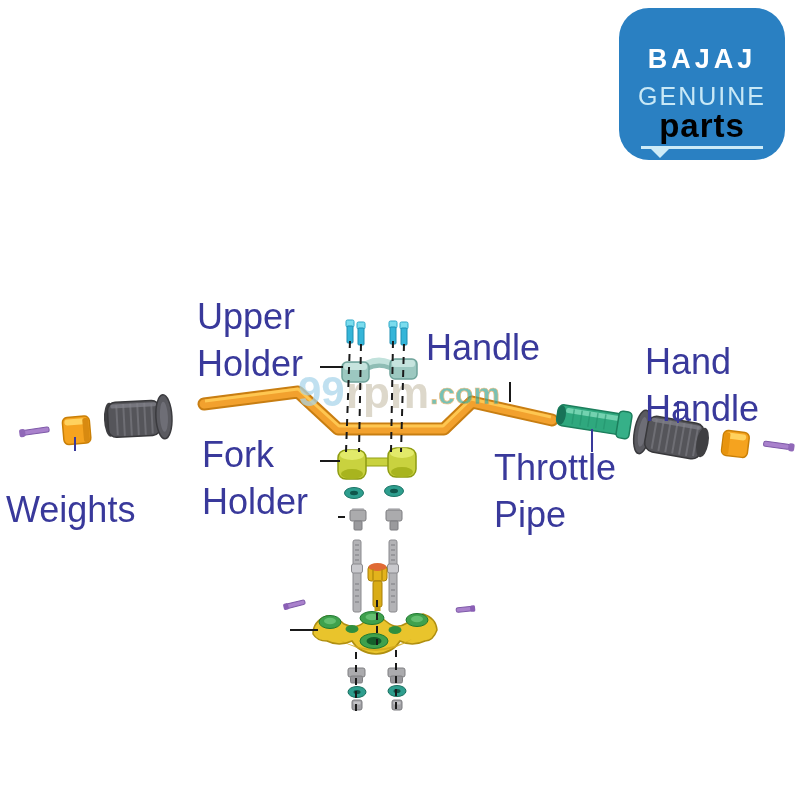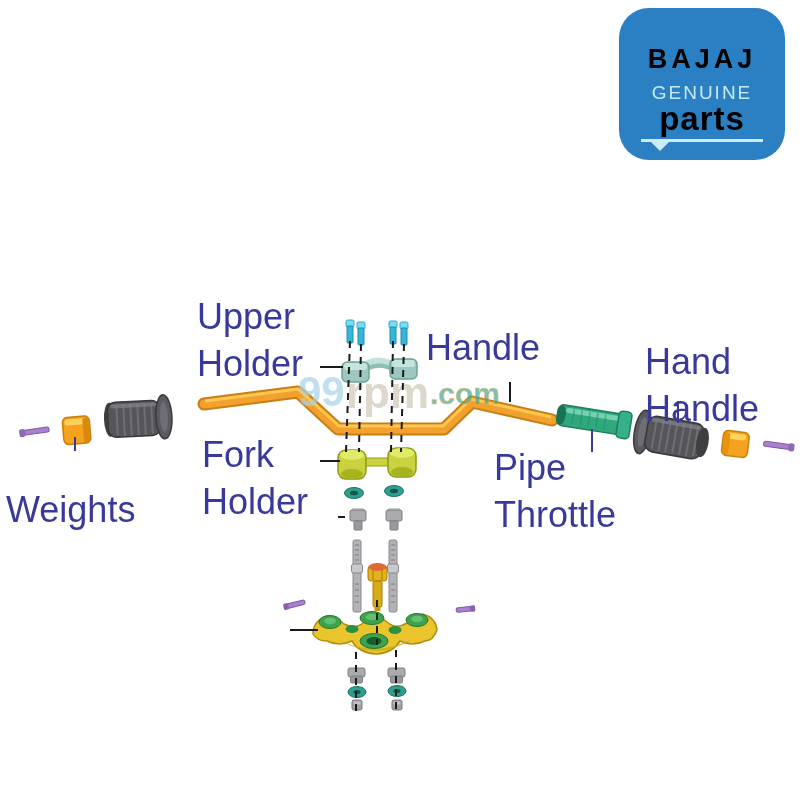--- a/index.html
+++ b/index.html
@@ -17,22 +17,22 @@
   .ptr{position:absolute;background:#1a1a1a;}
   .ptr.blue{background:#39399B;}
   .ptr.h{height:2px;}
   .ptr.v{width:2px;}
   
   .logo{
     position:absolute;left:619px;top:8px;width:166px;height:152px;
     background:#2A80C2;border-radius:30px;text-align:center;
     color:#D4EEF9;
   }
-  .logo-brand{margin-top:36px;font-size:27px;font-weight:700;letter-spacing:4px;color:#000000;}
-  .logo-genuine{margin-top:7px;font-size:19px;font-weight:400;letter-spacing:2px;color:#C8E8F6;}
+  .logo-brand{margin-top:36px;font-size:27px;font-weight:700;letter-spacing:4px;color:#ffffff;}
+  .logo-genuine{margin-top:7px;font-size:25px;font-weight:400;letter-spacing:2px;color:#C8E8F6;}
   .logo-parts{margin-top:-4px;font-size:33px;font-weight:700;color:#000000;letter-spacing:1px;}
   .logo-underline{position:relative;width:122px;height:3px;background:#CDEBF7;margin:1px auto 0 auto;}
   .logo-tri{
     position:absolute;left:10px;top:3px;width:0;height:0;
     border-left:9px solid transparent;border-right:9px solid transparent;
     border-top:9px solid #CDEBF7;
   }
 </style>
 </head>
 <body>
@@ -259,22 +259,22 @@
     <div>Handle</div>
   </div>
   <div class="label" style="left:6px;top:448px;margin-top:38px;">
     <div>Weights</div>
   </div>
   <div class="label" style="left:202px;top:431px;">
     <div>Fork</div>
     <div>Holder</div>
   </div>
   <div class="label" style="left:494px;top:444px;">
+    <div>Throttle</div>
     <div>Pipe</div>
-    <div>Throttle</div>
   </div>
 
   <div class="logo">
     <div class="logo-brand">BAJAJ</div>
     <div class="logo-genuine">GENUINE</div>
     <div class="logo-parts">parts</div>
     <div class="logo-underline">
       <div class="logo-tri"></div>
     </div>
   </div>

